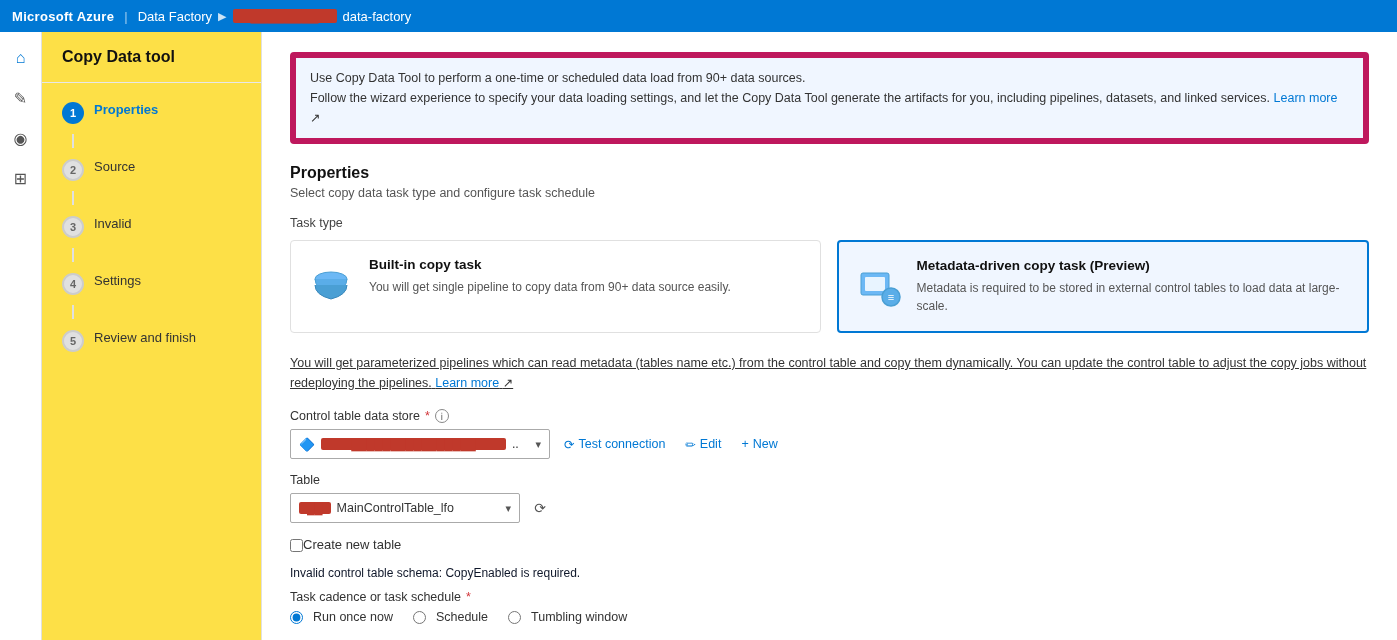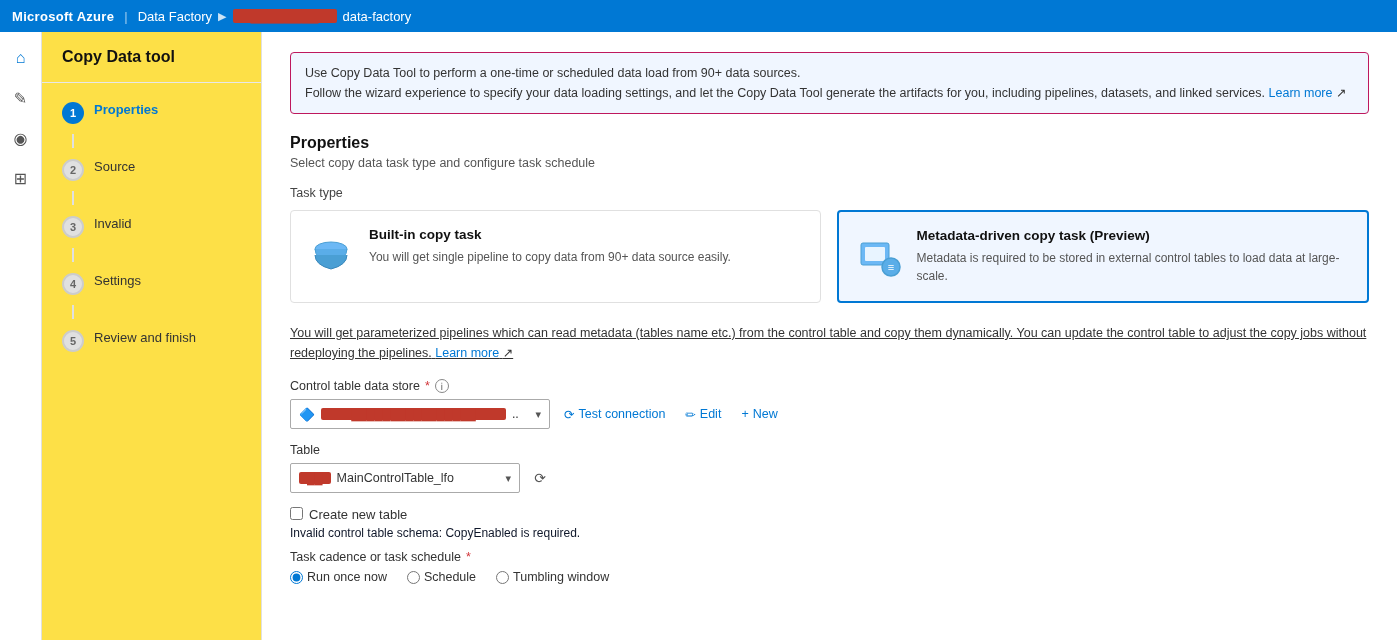--- a/index.html
+++ b/index.html
@@ -91,21 +91,21 @@
 
     
     .main-content {
       flex: 1;
       background: #fff;
       overflow-y: auto;
       padding: 20px 28px;
     }
     .info-banner {
       background: #f0f6ff;
-      border: 1px solid #be185d;
+      border: 6px solid #be185d;
       border-radius: 4px;
       padding: 10px 14px;
       margin-bottom: 20px;
       font-size: 12.5px;
       color: #333;
       line-height: 1.6;
     }
     .info-banner a { color: #0078d4; text-decoration: none; }
 
     .section-title {
@@ -202,26 +202,26 @@
       cursor: pointer; padding: 4px 6px;
       border-radius: 2px;
     }
 
     .refresh-btn {
       width: 24px; height: 24px;
       display: flex; align-items: center; justify-content: center;
       cursor: pointer; border-radius: 2px; font-size: 14px; color: #555;
     }
 
-    .checkbox-row { display: flex; align-items: flex-start; gap: 6px; margin-bottom: 4px; }
+    .checkbox-row { display: flex; align-items: flex-end; margin-bottom: 14px; }
     .error-text { color: #0f172a; font-size: 12px; margin-bottom: 10px; }
 
     
     .radio-group { display: flex; align-items: center; gap: 20px; }
-    .radio-option { display: flex; align-items: flex-end; gap: 4px; cursor: pointer; font-size: 12.5px; }
+    .radio-option { display: flex; align-items: flex-end; gap: 10px; cursor: pointer; font-size: 12.5px; }
     .radio-option input[type="radio"] { accent-color: #0078d4; cursor: pointer; }
   </style>
 </head>
 <body>
 
 <div class="top-bar">
   <span class="top-bar-brand">Microsoft Azure</span>
   <span class="top-bar-sep">|</span>
   <div class="top-bar-breadcrumb">
     <span>Data Factory</span>

